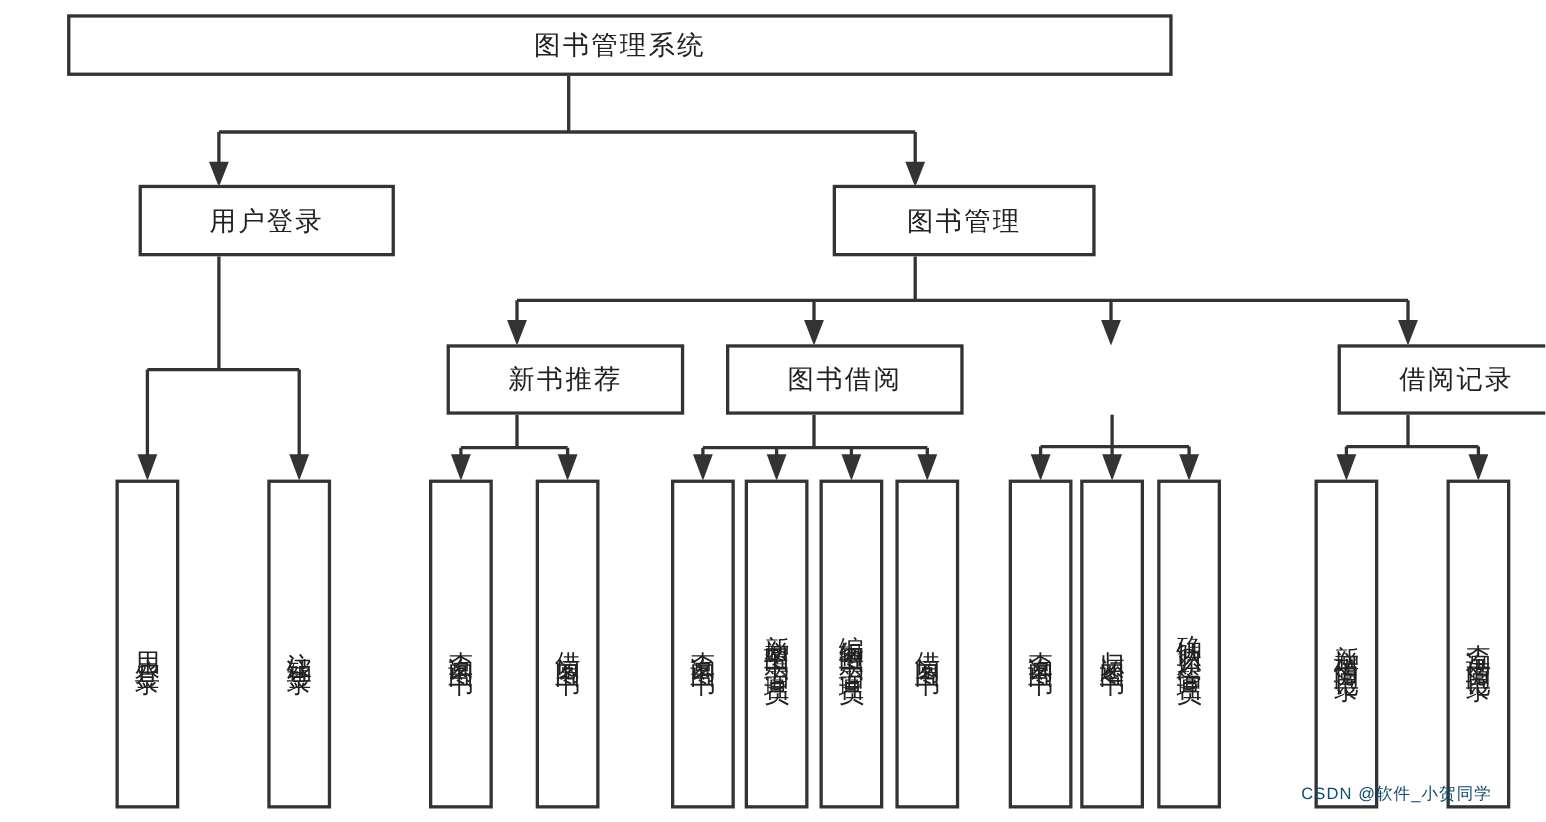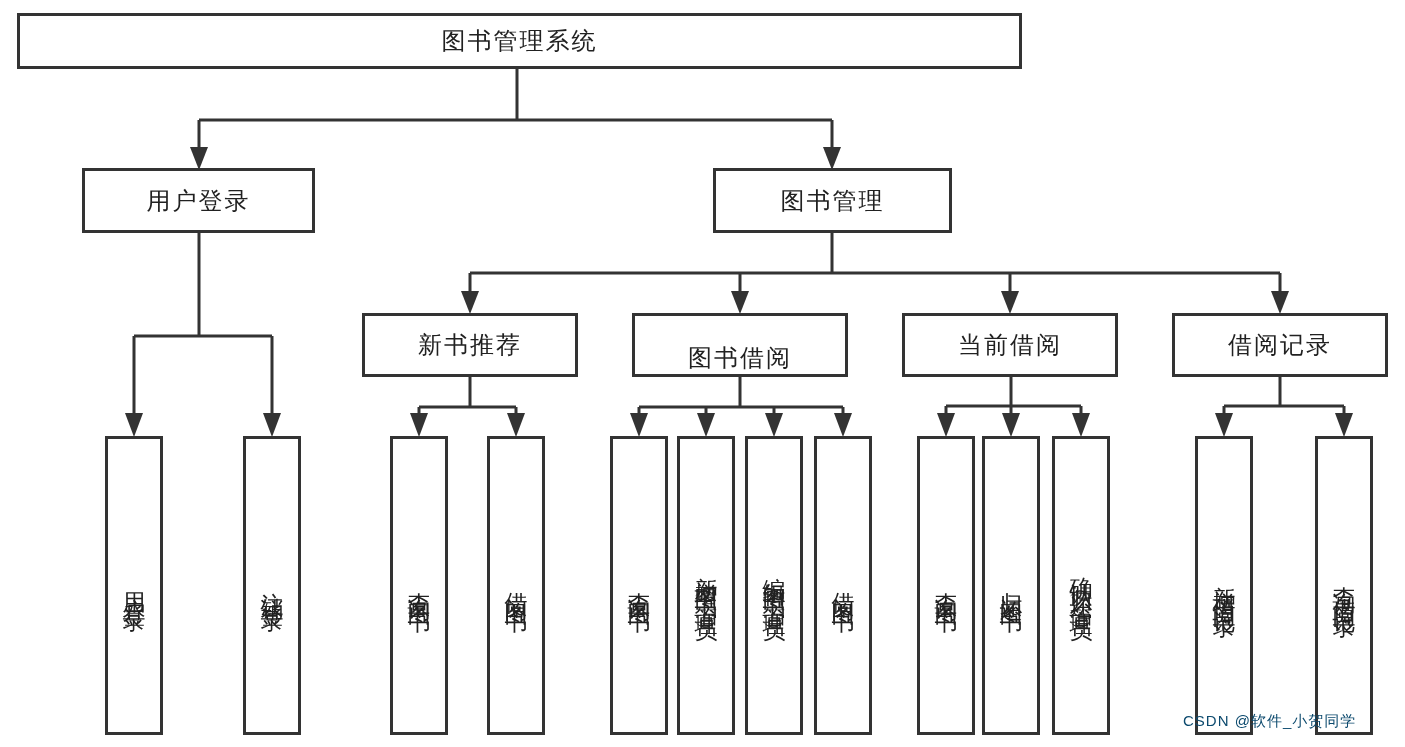--- a/index.html
+++ b/index.html
@@ -24,20 +24,21 @@
   }
   .box {
     position: absolute;
     box-sizing: border-box;
     border: 3px solid #333333;
     background: #ffffff;
     display: flex;
     align-items: center;
     justify-content: center;
     color: #212121;
+    margin-left: 44px;
   }
   .box.root   { left: 17px;  top: 13px;  width: 1005px; height: 56px; }
   .box.lvl    { height: 65px; top: 168px; }
   .box.lvl3   { height: 64px; top: 313px; width: 216px; }
   .box-label  {
     font-size: 24px;
     letter-spacing: 2px;
     white-space: nowrap;
   }
   .leaf {
@@ -126,25 +127,22 @@
   <div class="box lvl" style="left:82px; width:233px;">
     <span class="box-label">用户登录</span>
   </div>
   <div class="box lvl3" style="left:362px;">
     <span class="box-label">新书推荐</span>
   </div>
 
   <div class="box lvl" style="left:713px; width:239px;">
     <span class="box-label">图书管理</span>
   </div>
-  <div class="box lvl3" style="left:632px;align-items:flex-end;">
+  <div class="box lvl3" style="left:616px;">
     <span class="box-label">图书借阅</span>
-  </div>
-  <div class="box lvl3" style="left:902px;">
-    <span class="box-label">当前借阅</span>
   </div>
   <div class="box lvl3" style="left:1172px;text-align:right;">
     <span class="box-label">借阅记录</span>
   </div>
 
   <div class="leaf" style="left:105px;">
     <span class="leaf-label">用户登录</span>
   </div>
   <div class="leaf" style="left:243px;">
     <span class="leaf-label">注销登录</span>

